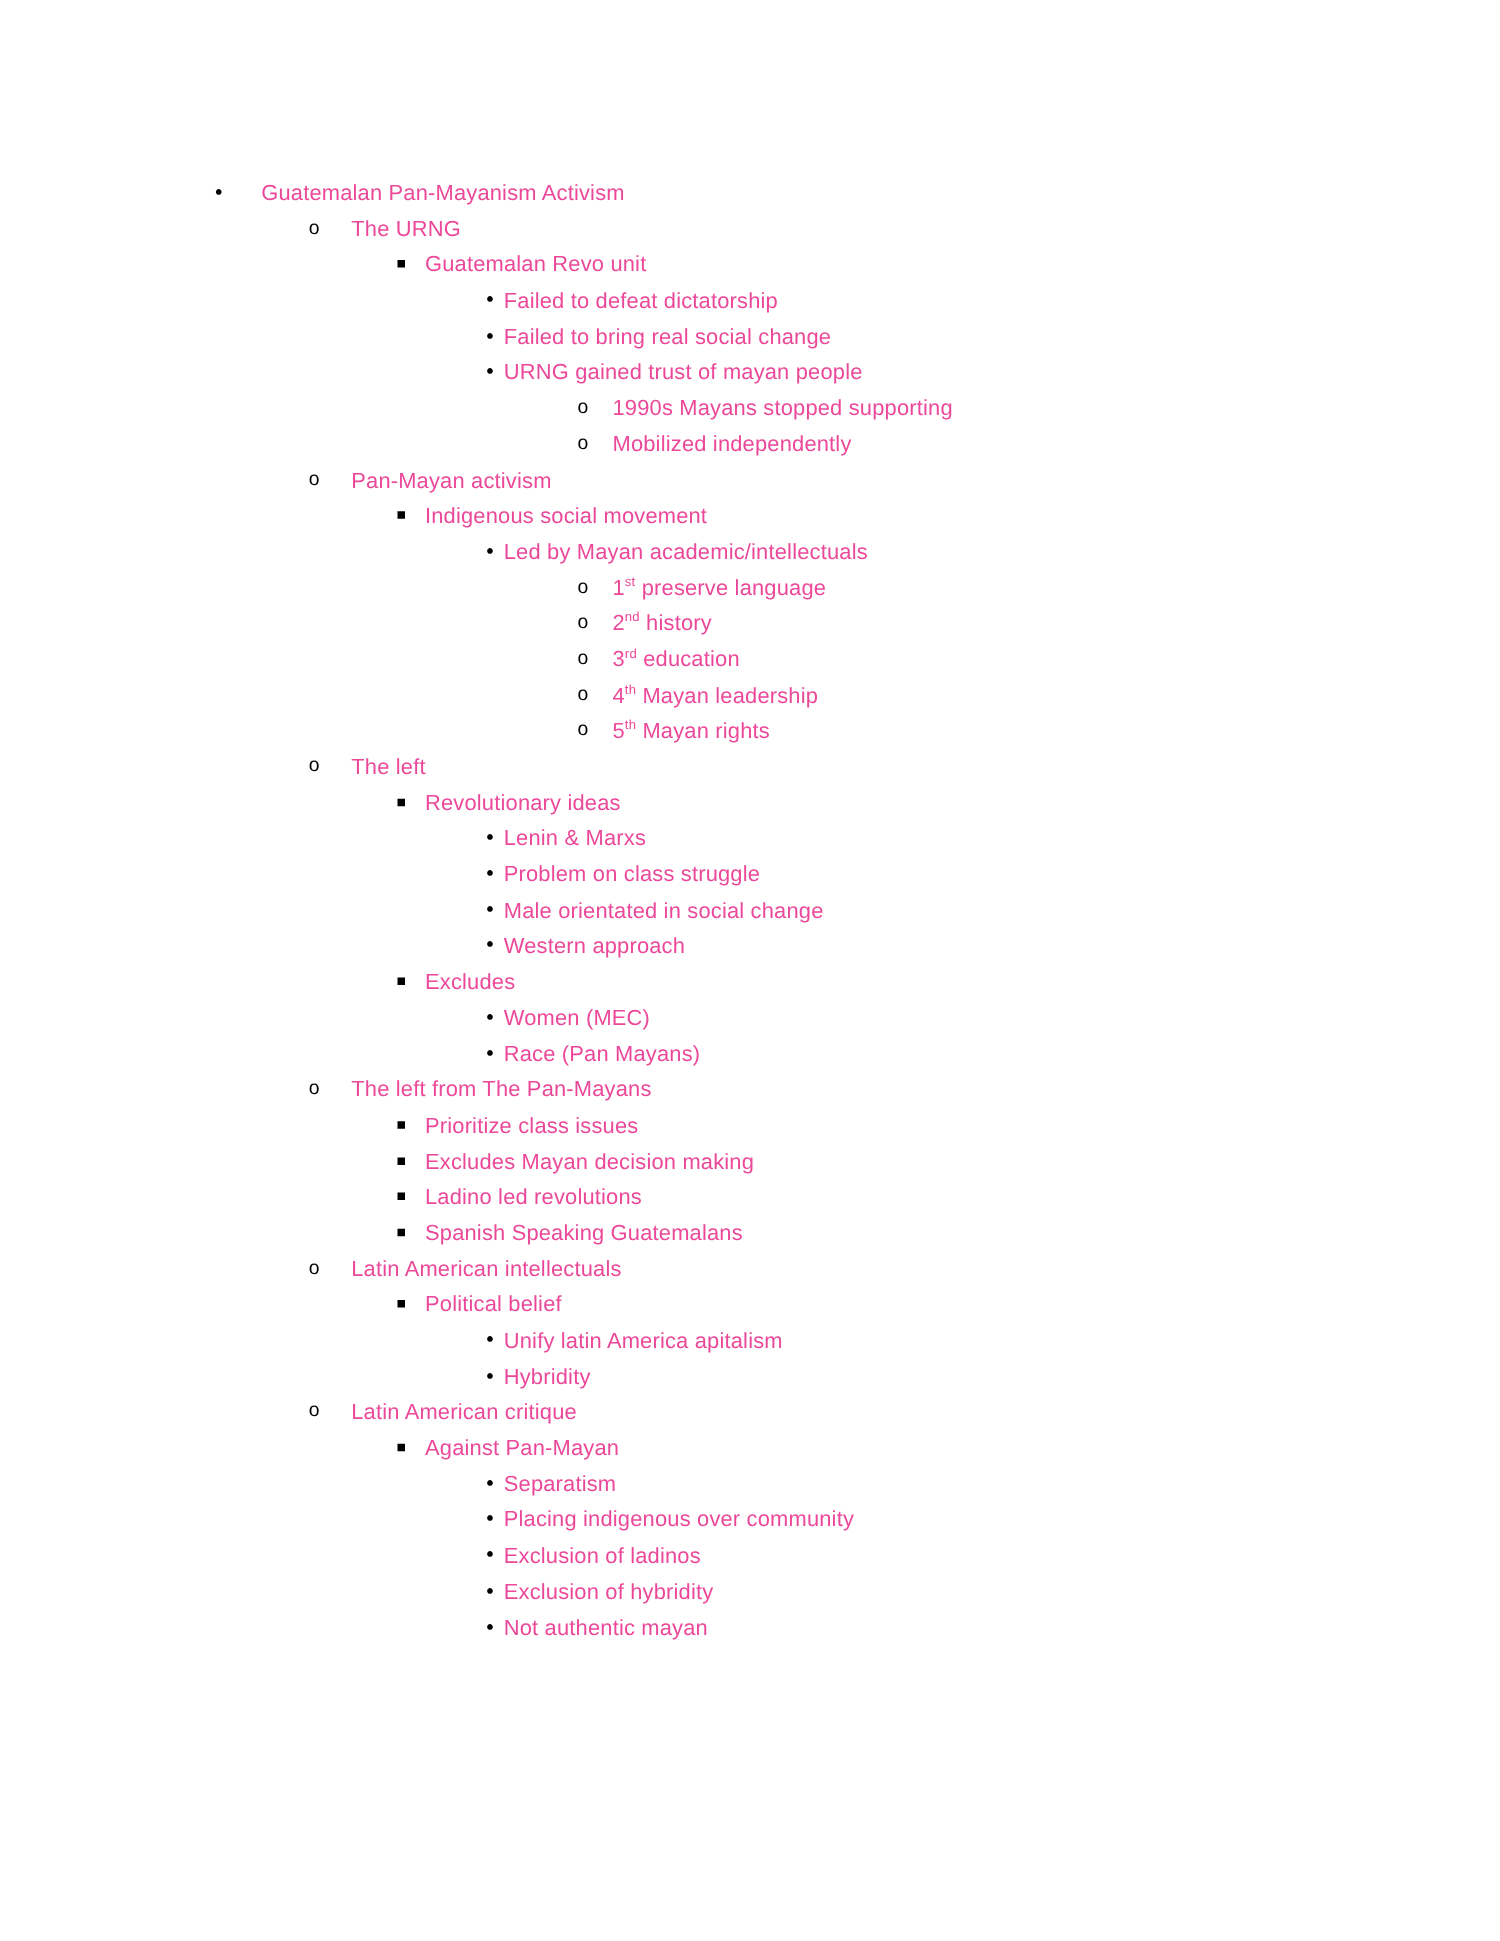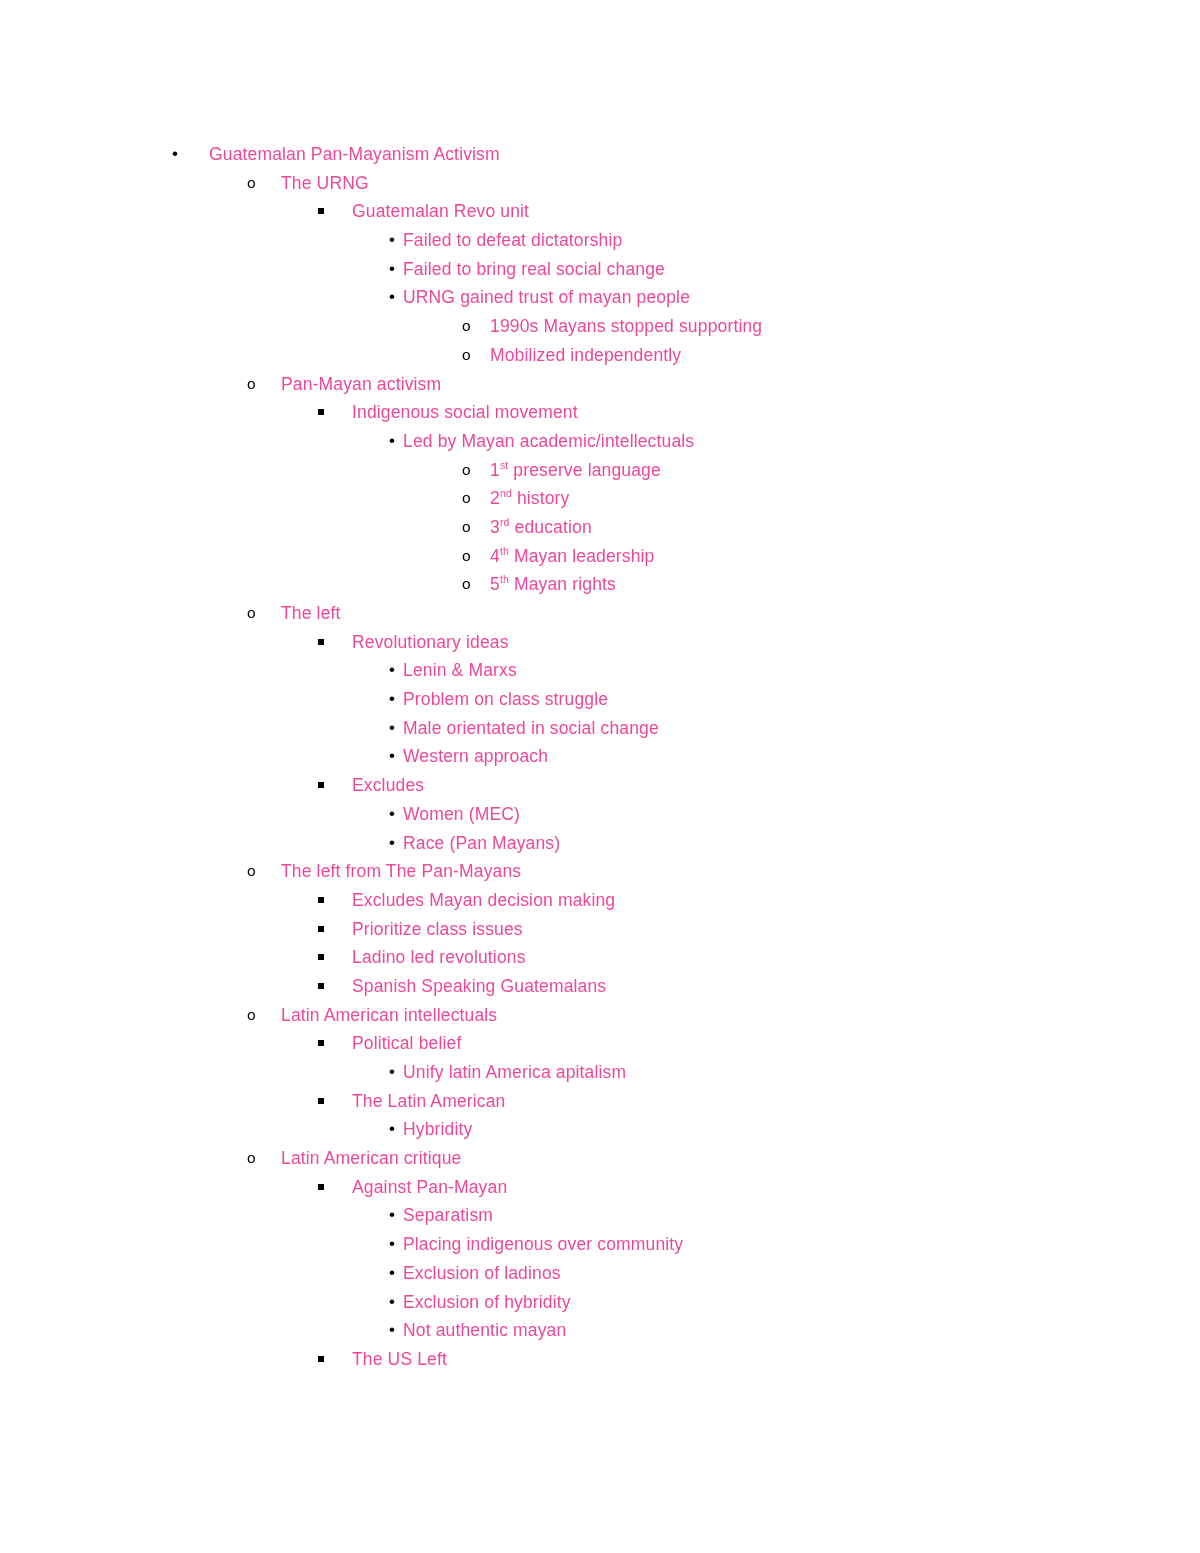--- a/index.html
+++ b/index.html
@@ -53,21 +53,21 @@
   
   .lvl1 > .marker { left: 172px; font-size: 17px; }
   .lvl1 > .label  { left: 209px; }
 
   
   .lvl2 > .marker { left: 247px; font-size: 15.5px; }
   .lvl2 > .label  { left: 281px; }
 
   
   .lvl3 > .marker { left: 318px; font-size: 13px; }
-  .lvl3 > .label  { left: 352px; }
+  .lvl3 > .label  { left: 340px; }
 
   
   .lvl4 > .marker { left: 389px; font-size: 17px; }
   .lvl4 > .label  { left: 403px; }
 
   
   .lvl5 > .marker { left: 462px; font-size: 15.5px; }
   .lvl5 > .label  { left: 490px; }
 
   .sq {
@@ -182,50 +182,46 @@
       <div class="item lvl4">
         <span class="marker">•</span>
         <span class="label">Race (Pan Mayans)</span>
       </div>
       <div class="item lvl2">
         <span class="marker">o</span>
         <span class="label">The left from The Pan-Mayans</span>
       </div>
       <div class="item lvl3">
         <span class="marker"><span class="sq"></span></span>
+        <span class="label">Prioritize class issues</span>
+      </div>
+      <div class="item lvl3">
+        <span class="marker"><span class="sq"></span></span>
         <span class="label">Excludes Mayan decision making</span>
       </div>
       <div class="item lvl3">
         <span class="marker"><span class="sq"></span></span>
-        <span class="label">Prioritize class issues</span>
-      </div>
-      <div class="item lvl3">
-        <span class="marker"><span class="sq"></span></span>
         <span class="label">Ladino led revolutions</span>
       </div>
       <div class="item lvl3">
         <span class="marker"><span class="sq"></span></span>
         <span class="label">Spanish Speaking Guatemalans</span>
       </div>
       <div class="item lvl2">
         <span class="marker">o</span>
         <span class="label">Latin American intellectuals</span>
       </div>
       <div class="item lvl3">
         <span class="marker"><span class="sq"></span></span>
         <span class="label">Political belief</span>
       </div>
       <div class="item lvl4">
         <span class="marker">•</span>
         <span class="label">Unify latin America apitalism</span>
       </div>
-      <div class="item lvl3">
-        <span class="marker"><span class="sq"></span></span>
-        <span class="label">The Latin American</span>
-      </div>
       <div class="item lvl4">
         <span class="marker">•</span>
         <span class="label">Hybridity</span>
       </div>
       <div class="item lvl2">
         <span class="marker">o</span>
         <span class="label">Latin American critique</span>
       </div>
       <div class="item lvl3">
         <span class="marker"><span class="sq"></span></span>
@@ -243,19 +239,15 @@
         <span class="marker">•</span>
         <span class="label">Exclusion of ladinos</span>
       </div>
       <div class="item lvl4">
         <span class="marker">•</span>
         <span class="label">Exclusion of hybridity</span>
       </div>
       <div class="item lvl4">
         <span class="marker">•</span>
         <span class="label">Not authentic mayan</span>
-      </div>
-      <div class="item lvl3">
-        <span class="marker"><span class="sq"></span></span>
-        <span class="label">The US Left</span>
       </div>
     </div>
 </div>
 
 </body></html>

